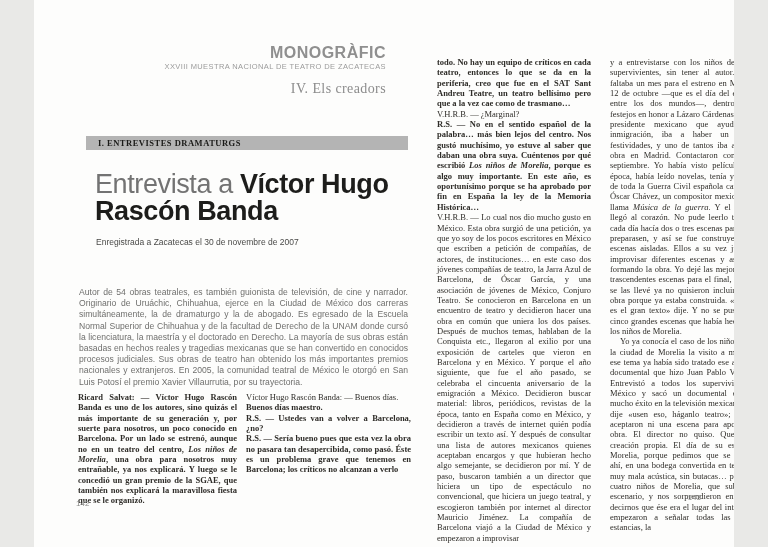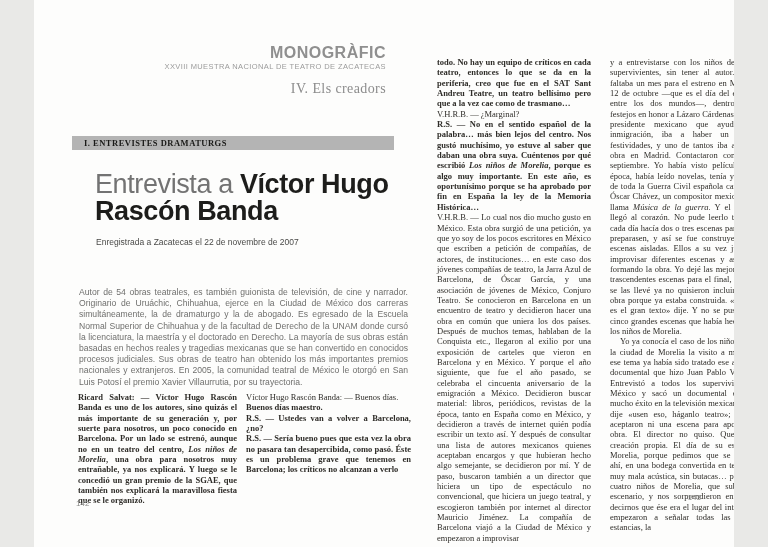--- a/index.html
+++ b/index.html
@@ -18,21 +18,21 @@
   .pub-sub {
     font-family:"Liberation Sans", sans-serif; font-size:7.5px; line-height:9px;
     color:#9b9b9b; letter-spacing:.4px; margin-top:1px;
   }
   .pub-section {
     font-family:"Liberation Serif", serif; font-size:14px; line-height:17px;
     color:#8c8c8c; margin-top:9px; letter-spacing:.4px;
   }
   
   .band {
-    position:absolute; left:38px; top:136px; width:322px; height:14px;
+    position:absolute; left:52px; top:136px; width:322px; height:14px;
     background:#b4b4b4; box-sizing:border-box; padding-left:12px;
     font-family:"Liberation Serif", serif; font-weight:bold;
     font-size:8.5px; line-height:14px; color:#1a1a18; letter-spacing:.5px;
   }
   
   .article-title {
     position:absolute; left:61px; top:171px; margin:0; width:320px;
     font-family:"Liberation Sans", sans-serif;
     font-size:27px; line-height:27px; letter-spacing:-.4px; font-weight:normal;
   }
@@ -81,21 +81,21 @@
       <div class="pub-sub">XXVIII MUESTRA NACIONAL DE TEATRO DE ZACATECAS</div>
       <div class="pub-section">IV. Els creadors</div>
     </div>
 
     <div class="band">
       <span>I. ENTREVISTES DRAMATURGS</span>
     </div>
 
     <h1 class="article-title"><span class="tl">Entrevista a </span><span class="tb">Víctor Hugo</span><br><span class="tb">Rascón Banda</span></h1>
 
-    <div class="article-sub">Enregistrada a Zacatecas el 22 de novembre de 2007</div>
+    <div class="article-sub">Enregistrada a Zacatecas el 30 de novembre de 2007</div>
 
     <div class="intro">Autor de 54 obras teatrales, es también guionista de televisión, de cine y narrador. Originario de Uruáchic, Chihuahua, ejerce en la Ciudad de México dos carreras simultáneamente, la de dramaturgo y la de abogado. Es egresado de la Escuela Normal Superior de Chihuahua y de la facultad de Derecho de la UNAM donde cursó la licenciatura, la maestría y el doctorado en Derecho. La mayoría de sus obras están basadas en hechos reales y tragedias mexicanas que se han convertido en conocidos procesos judiciales. Sus obras de teatro han obtenido los más importantes premios nacionales y extranjeros. En 2005, la comunidad teatral de México le otorgó en San Luis Potosí el premio Xavier Villaurrutia, por su trayectoria.</div>
 
     <div class="col col-l1">
         <p><span class="b">Ricard Salvat: — Víctor Hugo Rascón Banda es uno de los autores, sino quizás el más importante de su generación y, por suerte para nosotros, un poco conocido en Barcelona. Por un lado se estrenó, aunque no en un teatro del centro, </span><span class="bi">Los niños de Morelia</span><span class="b">, una obra para nosotros muy entrañable, ya nos explicará. Y luego se le concedió un gran premio de la SGAE, que también nos explicará la maravillosa fiesta que se le organizó.</span></p>
       </div>
     <div class="col col-l2">
         <p><span class="r">Víctor Hugo Rascón Banda: — Buenos días.</span></p>
         <p><span class="b">Buenos días maestro.</span></p>
         <p><span class="b">R.S. — Ustedes van a volver a Barcelona, ¿no?</span></p>

